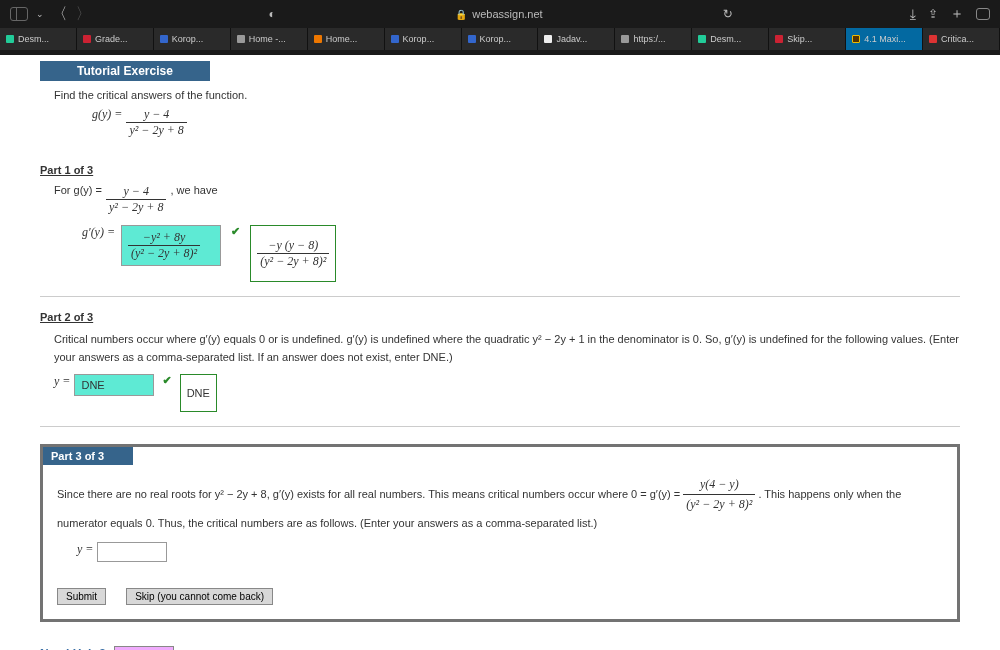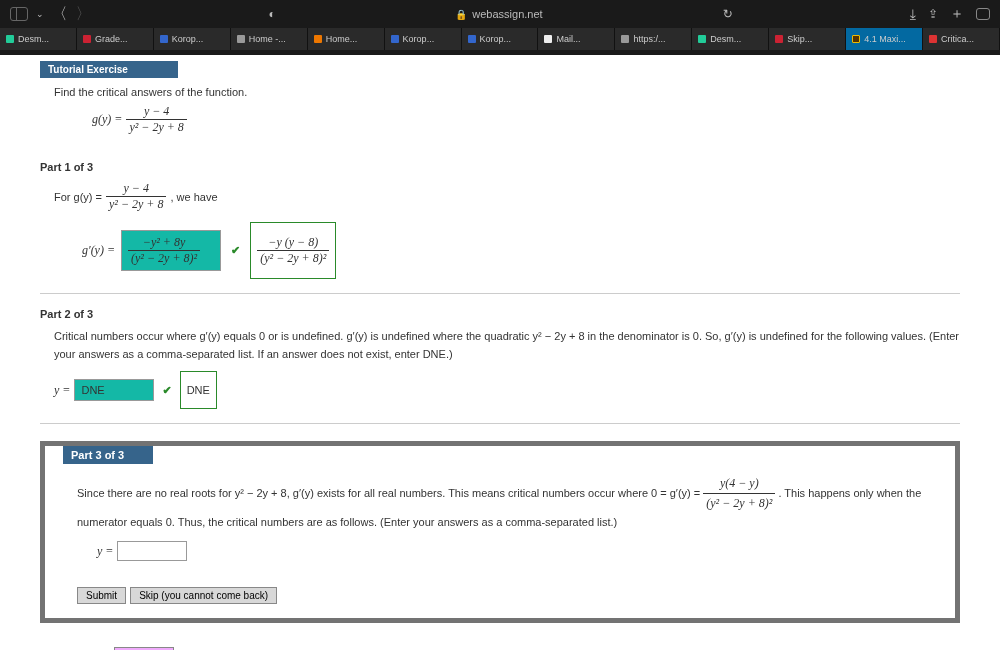--- a/index.html
+++ b/index.html
@@ -26,45 +26,45 @@
   .fav-red { background: #d33; }
   .fav-blue { background: #36c; }
   .fav-orange { background: #e70; }
   .fav-grey { background: #999; }
   .fav-yellow { background: #530; border: 1px solid #eb0; }
   .fav-mred { background: #c23; }
   .fav-w { background: #eee; }
 
   
   .page { background: #fff; padding: 6px 40px 40px 40px; min-height: 595px; }
-  .section-title { background: #36648b; color: #fff; font-size: 10px; font-weight: bold; padding: 3px 8px; width: 138px; }
+  .section-title { background: #36648b; color: #fff; font-size: 12px; font-weight: bold; padding: 3px 8px; width: 170px; text-align: center; }
   .tutorial-body { padding: 8px 0 6px 14px; }
   .prompt-line { margin-bottom: 6px; }
   .math-display { margin: 4px 0 6px 38px; }
   .frac { display: inline-block; text-align: center; vertical-align: middle; }
   .frac .num { display: block; border-bottom: 1px solid #333; padding: 0 3px; }
   .frac .den { display: block; padding: 0 3px; }
   .italic { font-style: italic; font-family: 'Times New Roman', serif; font-size: 12px; }
 
-  .part-title { font-weight: bold; font-size: 11px; margin: 14px 0 8px 0; }
+  .part-title { font-weight: bold; font-size: 11px; margin: 14px 0 8px 0; text-decoration: underline; }
   .part-body { padding-left: 14px; }
-  .inline-row { display: flex; align-items: center; gap: 4px; flex-wrap: wrap; }
-
-  .answer-box { background: #14b8a6; border: 1px solid #999; padding: 4px 6px; min-width: 100px; display: inline-block; }
+  .inline-row { display: flex; align-items: flex-start; gap: 4px; flex-wrap: wrap; }
+
+  .answer-box { background: #5eead4; border: 1px solid #999; padding: 4px 6px; min-width: 100px; display: inline-block; }
   .correct-box { border: 1px solid #2a8a2a; padding: 12px 6px; display: inline-block; }
   .check { color: #2a8a2a; font-weight: bold; margin: 0 4px; }
 
   hr.sep { border: none; border-top: 1px solid #ccc; margin: 14px 0; }
 
-  .part3-frame { border: 5px solid #737373; padding: 10px 14px 14px 32px; margin-top: 17px; }
+  .part3-frame { border: 3px solid #737373; padding: 10px 14px 14px 14px; margin-top: 17px; }
   .part3-head { background: #36648b; color: #fff; font-size: 11px; font-weight: bold; padding: 3px 8px; width: 90px; margin: -10px 0 10px -14px; }
 
   .text-input { border: 1px solid #999; width: 70px; height: 20px; padding: 2px 4px; font-size: 11px; }
 
-  .btn-row { margin-top: 26px; display: flex; gap: 4px; }
+  .btn-row { margin-top: 26px; display: flex; gap: 20px; }
   .btn { background: #d8d8d8; border: 1px solid #888; padding: 2px 8px; font-size: 10px; cursor: pointer; }
 
   .need-help { margin-top: 24px; display: flex; align-items: center; gap: 8px; }
   .need-help-label { color: #3a6ea5; font-weight: bold; font-size: 12px; }
   .read-btn { background: #f0abfc; border: 1px solid #888; padding: 2px 14px; font-size: 9px; font-weight: bold; cursor: pointer; }
 
   .para { line-height: 1.6; }
 </style>
 </head>
 <body>
@@ -118,21 +118,21 @@
     <div class="tab">
         <span class="fav fav-blue"></span>
         <span>Korop...</span>
       </div>
     <div class="tab">
         <span class="fav fav-blue"></span>
         <span>Korop...</span>
       </div>
     <div class="tab">
         <span class="fav fav-w"></span>
-        <span>Mail...</span>
+        <span>Jadav...</span>
       </div>
     <div class="tab">
         <span class="fav fav-grey"></span>
         <span>https:/...</span>
       </div>
     <div class="tab">
         <span class="fav fav-green"></span>
         <span>Desm...</span>
       </div>
     <div class="tab">
@@ -189,21 +189,21 @@
           <span class="den">(y² − 2y + 8)²</span>
         </span>
       </span>
     </div>
   </div>
 
   <hr class="sep">
 
   <div class="part-title">Part 2 of 3</div>
   <div class="part-body">
-    <div class="para">Critical numbers occur where g′(y) equals 0 or is undefined. g′(y) is undefined where the quadratic y² − 2y + 8 in the denominator is 0. So,  g′(y)  is undefined for the following values. (Enter your answers as a comma-separated list. If an answer does not exist, enter DNE.)</div>
+    <div class="para">Critical numbers occur where g′(y) equals 0 or is undefined. g′(y) is undefined where the quadratic y² − 2y + 1 in the denominator is 0. So,  g′(y)  is undefined for the following values. (Enter your answers as a comma-separated list. If an answer does not exist, enter DNE.)</div>
     <div class="inline-row" style="margin-top:8px; gap:4px">
       <span class="italic">y = </span>
       <span class="answer-box" style="min-width:80px">DNE</span>
       <span class="check">✔</span>
       <span class="correct-box">DNE</span>
     </div>
   </div>
 
   <hr class="sep">
 

